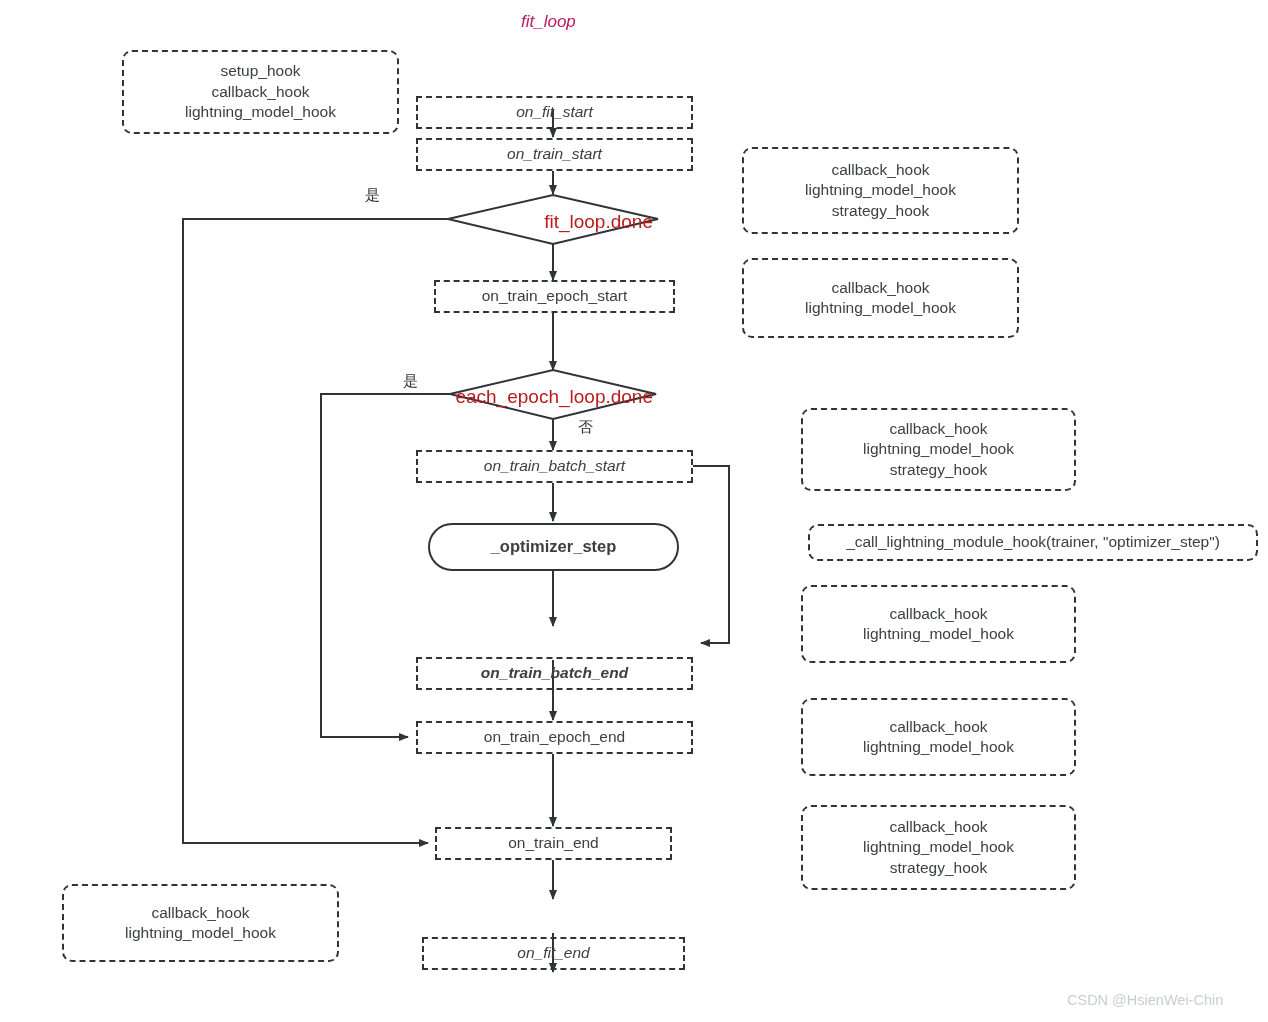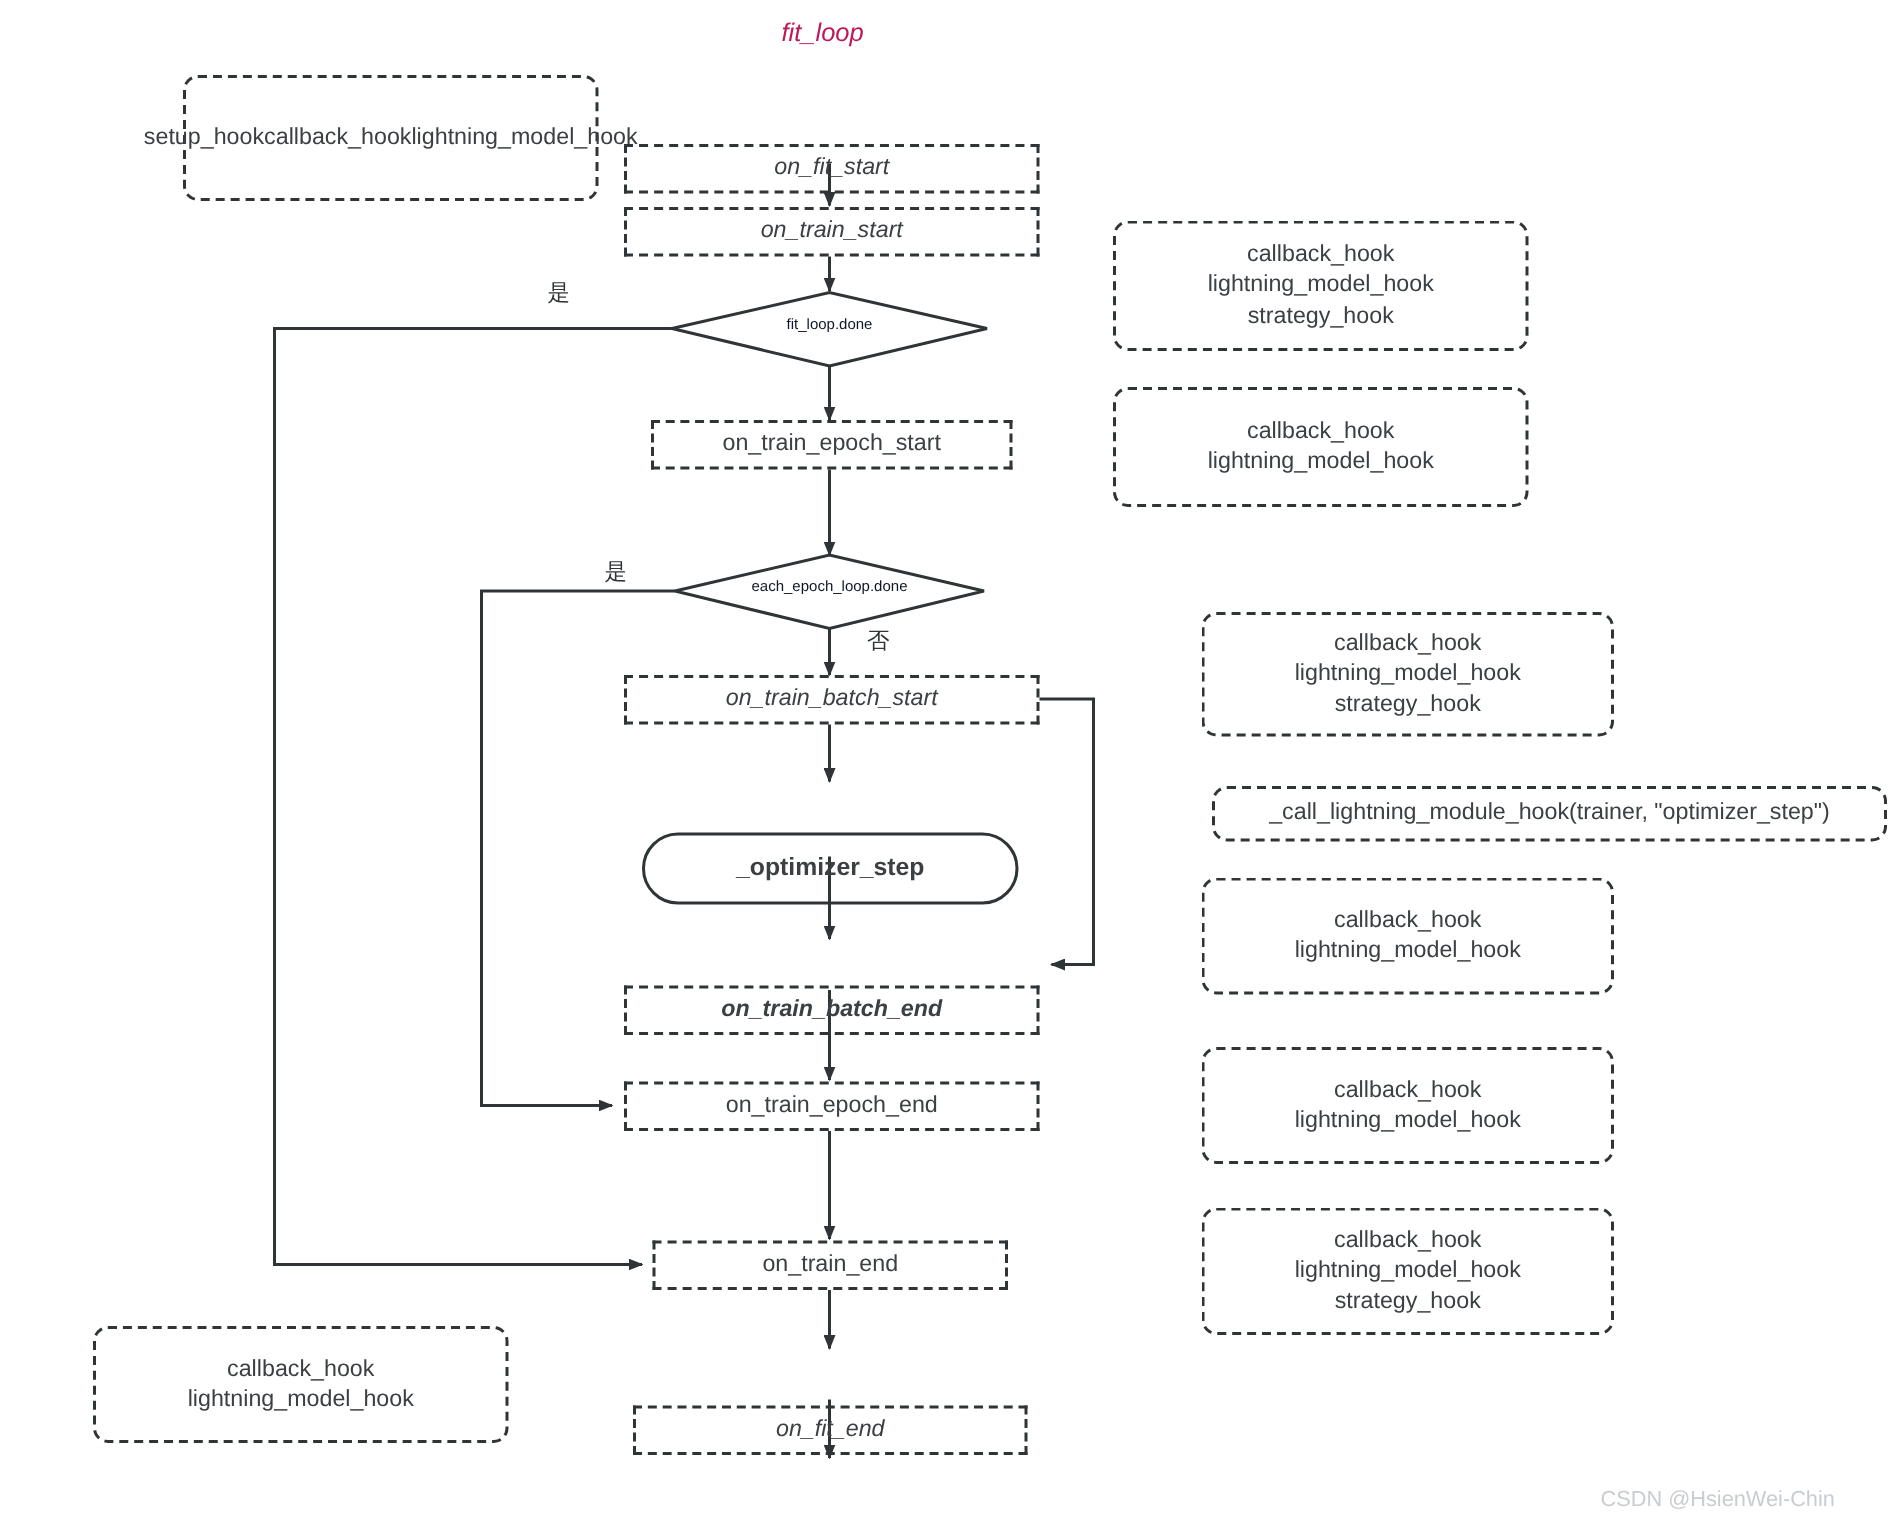--- a/index.html
+++ b/index.html
@@ -44,28 +44,27 @@
   .dashdot-box {
     border: 2px dashed #2f3437;
     border-radius: 10px;
   }
   .italic { font-style: italic; }
   .bold-round {
     border: 2.6px solid #2f3437;
     border-radius: 26px;
     font-weight: bold;
     font-size: 16.5px;
-    margin-top: 32px;
   }
   .diamond-label {
     position: absolute;
-    font-size: 10px;
-    color: #0f172a;
+    font-size: 19px;
+    color: #b91c1c;
     white-space: nowrap;
-    text-align: center;
+    text-align: right;
   }
   .branch-label {
     position: absolute;
     font-size: 15px;
     color: #2f3437;
     font-family: "DejaVu Sans", sans-serif;
   }
   .title {
     position: absolute;
     font-style: italic;
@@ -166,21 +165,21 @@
   </div>
 
   <div class="node dashed-box" style="left:435px; top:827px; width:237px; height:33px;">
     <span>on_train_end</span>
   </div>
 
   <div class="node dashed-box italic" style="left:422px; top:937px; width:263px; height:33px;">
     <span>on_fit_end</span>
   </div>
 
-  <div class="node dashdot-box" style="left:122px; top:50px; width:277px; height:84px; ">
+  <div class="node dashdot-box" style="left:122px; top:50px; width:277px; height:84px; flex-direction:column;">
     <span class="ann-line">setup_hook</span>
     <span class="ann-line">callback_hook</span>
     <span class="ann-line">lightning_model_hook</span>
   </div>
 
   <div class="node dashdot-box" style="left:742px; top:147px; width:277px; height:87px; flex-direction:column;">
     <span class="ann-line">callback_hook</span>
     <span class="ann-line">lightning_model_hook</span>
     <span class="ann-line">strategy_hook</span>
   </div>

